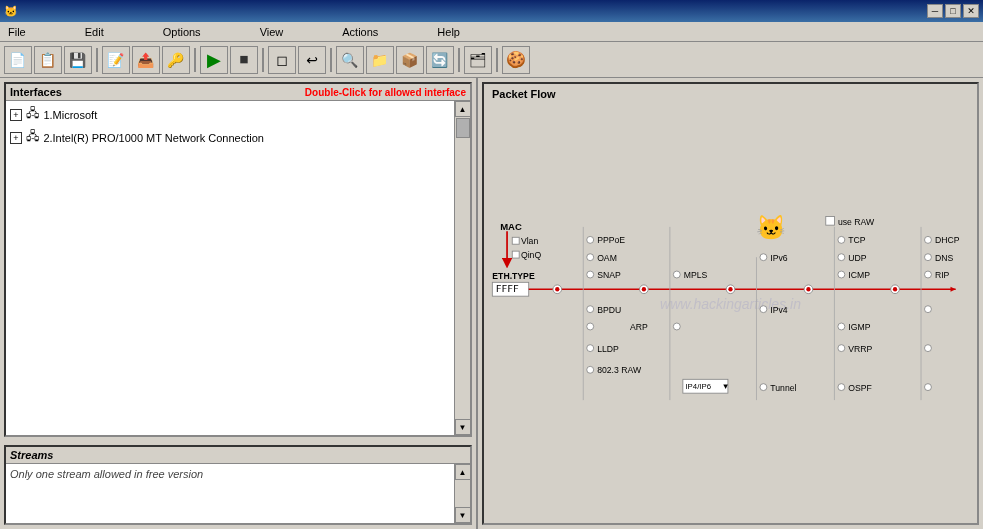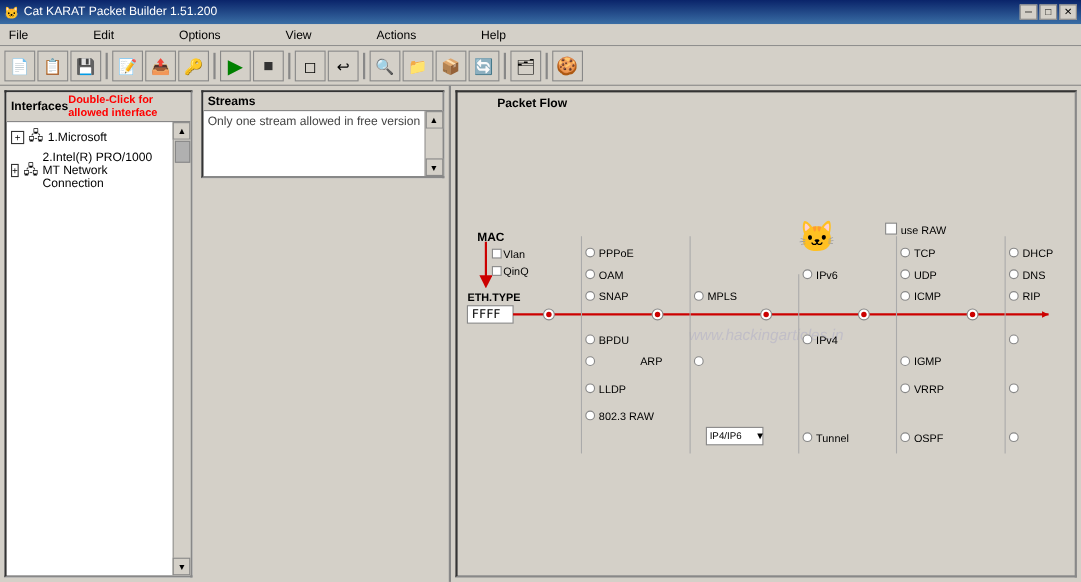--- a/index.html
+++ b/index.html
@@ -90,23 +90,23 @@
       margin: 0 2px;
     }
     
     .main-area {
       display: flex;
       height: calc(529px - 22px - 20px - 36px);
     }
     
     
     .left-panel {
-      width: 410px;
-      display: flex;
-      flex-direction: row;
+      width: 478px;
+      display: flex;
+      flex-direction: column;
       border-right: 2px solid #888;
     }
     
     .interfaces-section {
       background: #fff;
       border: 2px inset #888;
       margin: 4px;
       flex: 1;
       min-height: 0;
     }
@@ -172,21 +172,20 @@
       position: relative;
       overflow: hidden;
     }
     .packet-flow-title {
       font-weight: bold;
       font-size: 11px;
       padding: 2px 4px;
       position: absolute;
       top: 2px;
       left: 4px;
-      margin-left: 28px;
     }
 
     
     .flow-diagram {
       position: absolute;
       top: 20px;
       left: 0;
       right: 0;
       bottom: 0;
       padding: 4px;
@@ -256,21 +255,20 @@
       flex: 1;
       overflow: hidden;
     }
   </style>
 </head>
 <body>
 
 <div class="title-bar">
   <div class="title-bar-left">
     <span>🐱</span>
-    <span>Cat KARAT Packet Builder 1.51.200</span>
   </div>
   <div class="title-bar-controls">
     <div class="title-btn">─</div>
     <div class="title-btn">□</div>
     <div class="title-btn close">✕</div>
   </div>
 </div>
 
 <div class="menu-bar">
   <span class="menu-item">File</span>
@@ -331,21 +329,21 @@
         <div class="scrollbar-right">
           <div class="scrollbar-arrow">▲</div>
           <div class="scrollbar-track">
             <div class="scrollbar-thumb-v"></div>
           </div>
           <div class="scrollbar-arrow">▼</div>
         </div>
       </div>
     </div>
 
-    <div class="streams-section" style="display:flex; flex-direction:column;">
+    <div class="streams-section" style="display:flex; flex-direction:column;font-style:italic;">
       <div class="section-header">
         <span class="section-title">Streams</span>
       </div>
       <div style="display:flex; flex:1; min-height:0;">
         <div class="streams-content" style="flex:1;border-radius:23px;">
           <span>Only one stream allowed in free version</span>
         </div>
         <div class="scrollbar-right">
           <div class="scrollbar-arrow">▲</div>
           <div class="scrollbar-track"></div>

